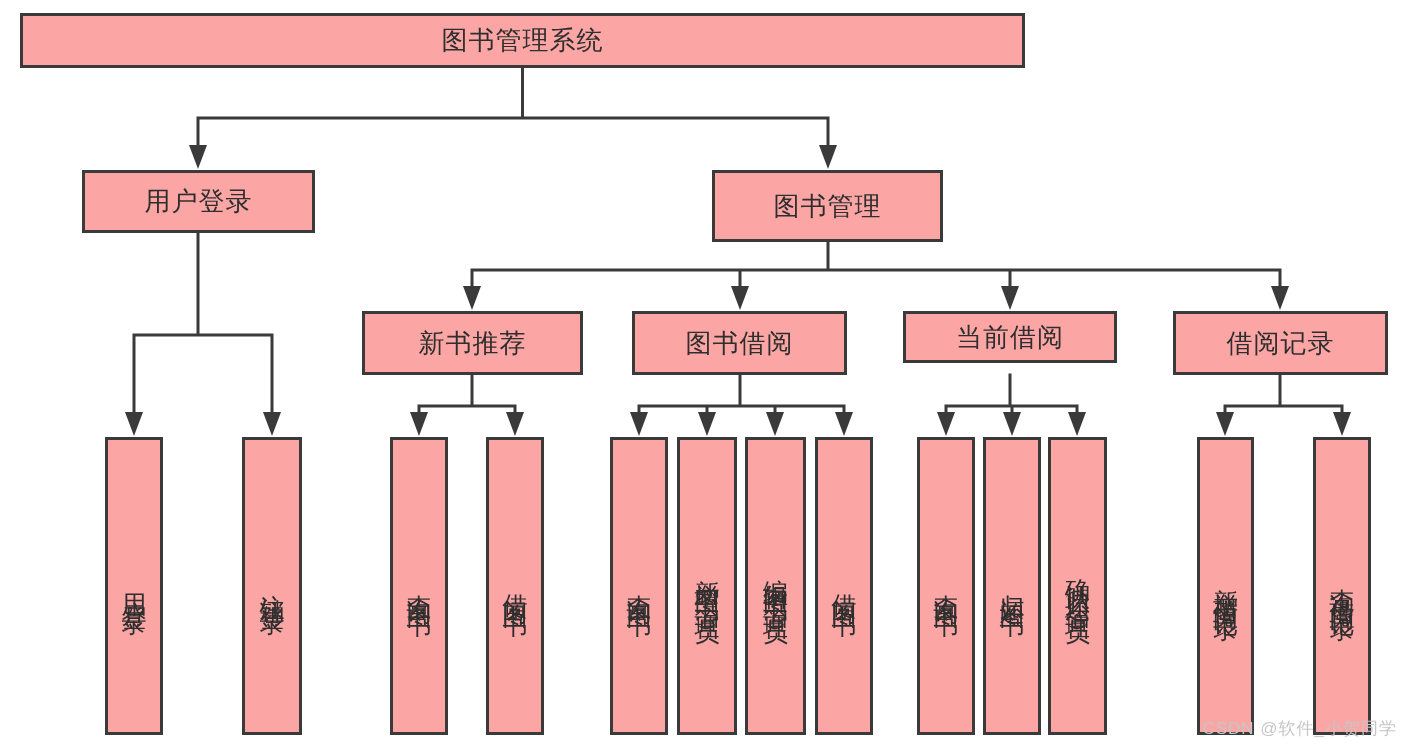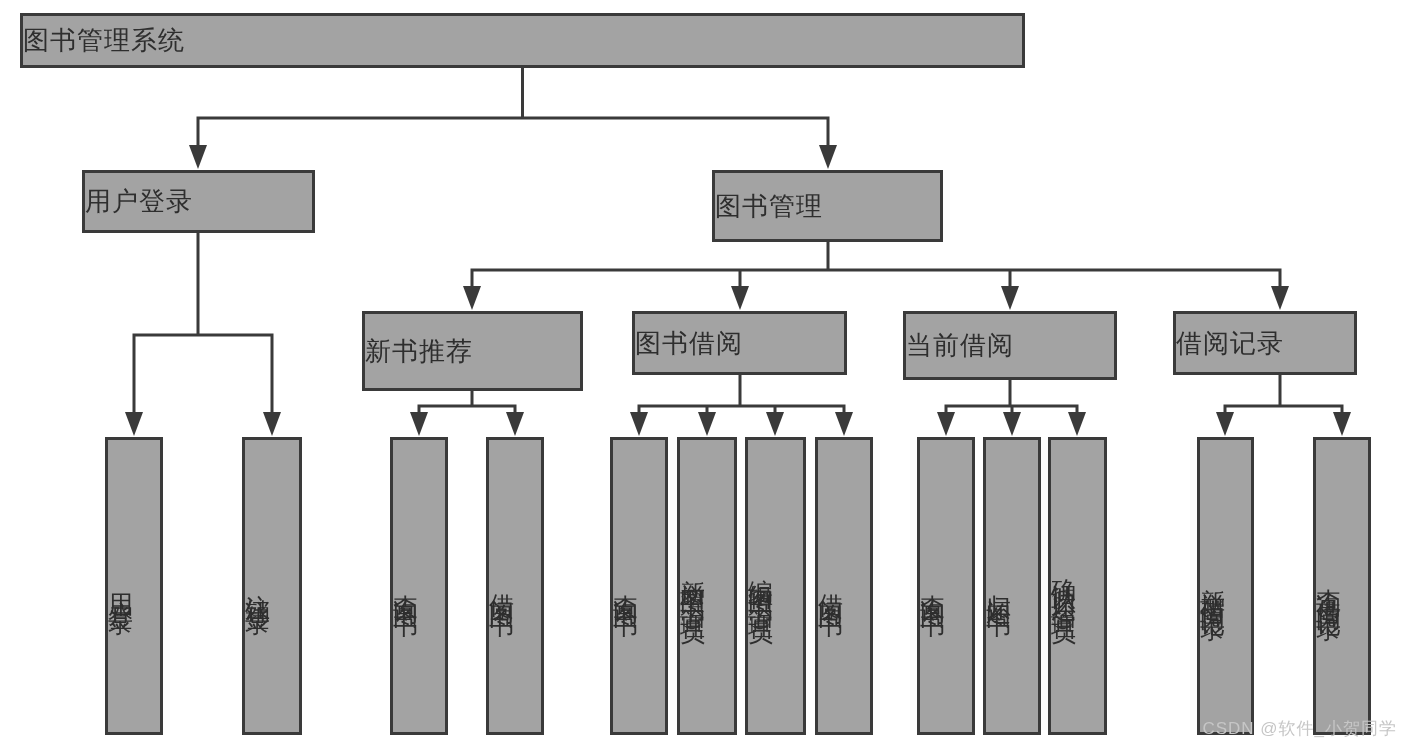--- a/index.html
+++ b/index.html
@@ -14,48 +14,48 @@
   }
   #connectors {
     position: absolute;
     left: 0; top: 0;
     width: 1405px; height: 747px;
     z-index: 1;
   }
   .node {
     position: absolute;
     box-sizing: border-box;
-    background: #a3a3a3;
+    background: #fca5a5;
     border: 3px solid #3a3a3a;
     display: flex;
     align-items: center;
-    justify-content: flex-start;
+    justify-content: center;
     z-index: 2;
     font-size: 26px;
     letter-spacing: 1px;
     white-space: nowrap;
   }
   .leaf {
     font-size: 25px;
     letter-spacing: 0;
   }
   .leaf .vtext {
     writing-mode: vertical-rl;
     text-orientation: mixed;
     letter-spacing: 6px;
     line-height: 1;
   }
   
   #root-box        { left: 20px;   top: 13px;  width: 1005px; height: 55px; }
   #n-user-login    { left: 82px;   top: 170px; width: 233px;  height: 63px; }
   #n-book-mgmt     { left: 712px;  top: 170px; width: 231px;  height: 72px; }
-  #n-new-book      { left: 362px;  top: 311px; width: 221px;  height: 80px; }
+  #n-new-book      { left: 362px;  top: 311px; width: 221px;  height: 64px; }
   #n-book-borrow   { left: 632px;  top: 311px; width: 215px;  height: 64px; }
-  #n-cur-borrow    { left: 903px;  top: 311px; width: 214px;  height: 69px; }
-  #n-records       { left: 1173px; top: 311px; width: 184px;  height: 64px; }
+  #n-cur-borrow    { left: 903px;  top: 311px; width: 214px;  height: 52px; }
+  #n-records       { left: 1173px; top: 311px; width: 215px;  height: 64px; }
   #l-1a { left: 105px;  top: 437px; width: 58px; height: 298px; }
   #l-1b { left: 242px;  top: 437px; width: 60px; height: 298px; }
   #l-2a { left: 390px;  top: 437px; width: 58px; height: 298px; }
   #l-2b { left: 486px;  top: 437px; width: 58px; height: 298px; }
   #l-3a { left: 610px;  top: 437px; width: 58px; height: 298px; }
   #l-3b { left: 677px;  top: 437px; width: 60px; height: 298px; }
   #l-3c { left: 745px;  top: 437px; width: 61px; height: 298px; }
   #l-3d { left: 815px;  top: 437px; width: 58px; height: 298px; }
   #l-4a { left: 917px;  top: 437px; width: 58px; height: 298px; }
   #l-4b { left: 983px;  top: 437px; width: 58px; height: 298px; }

